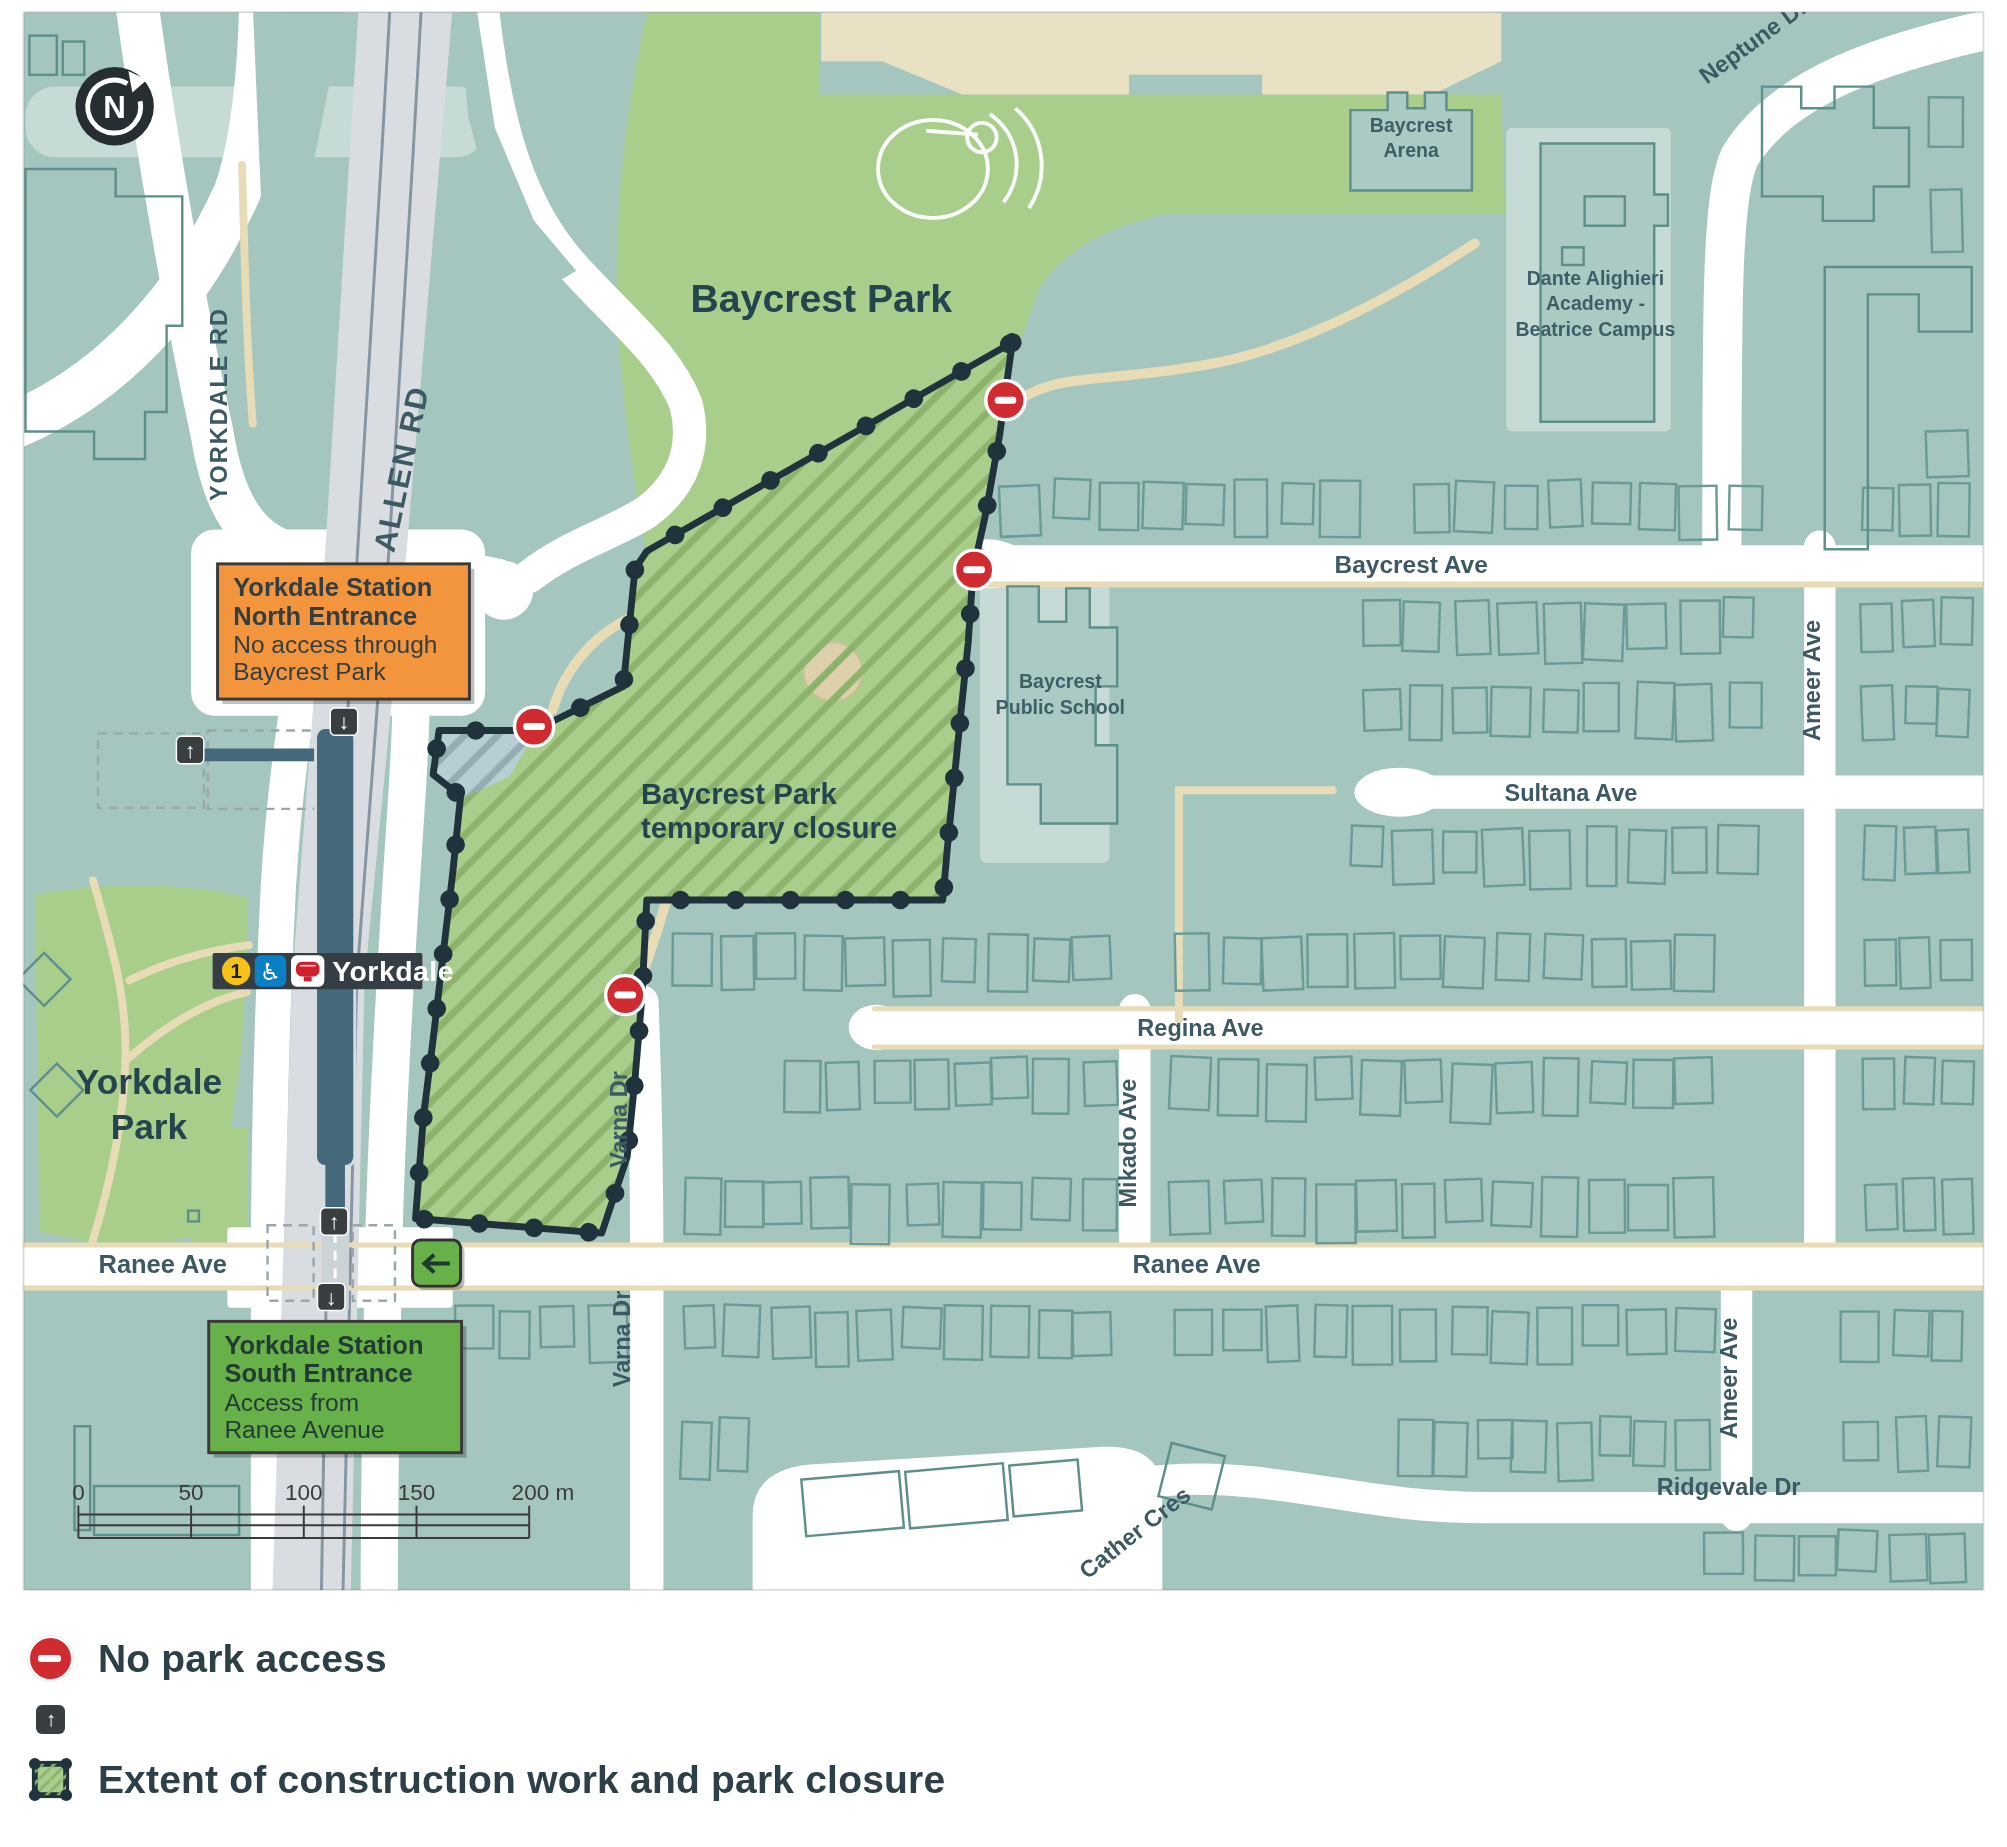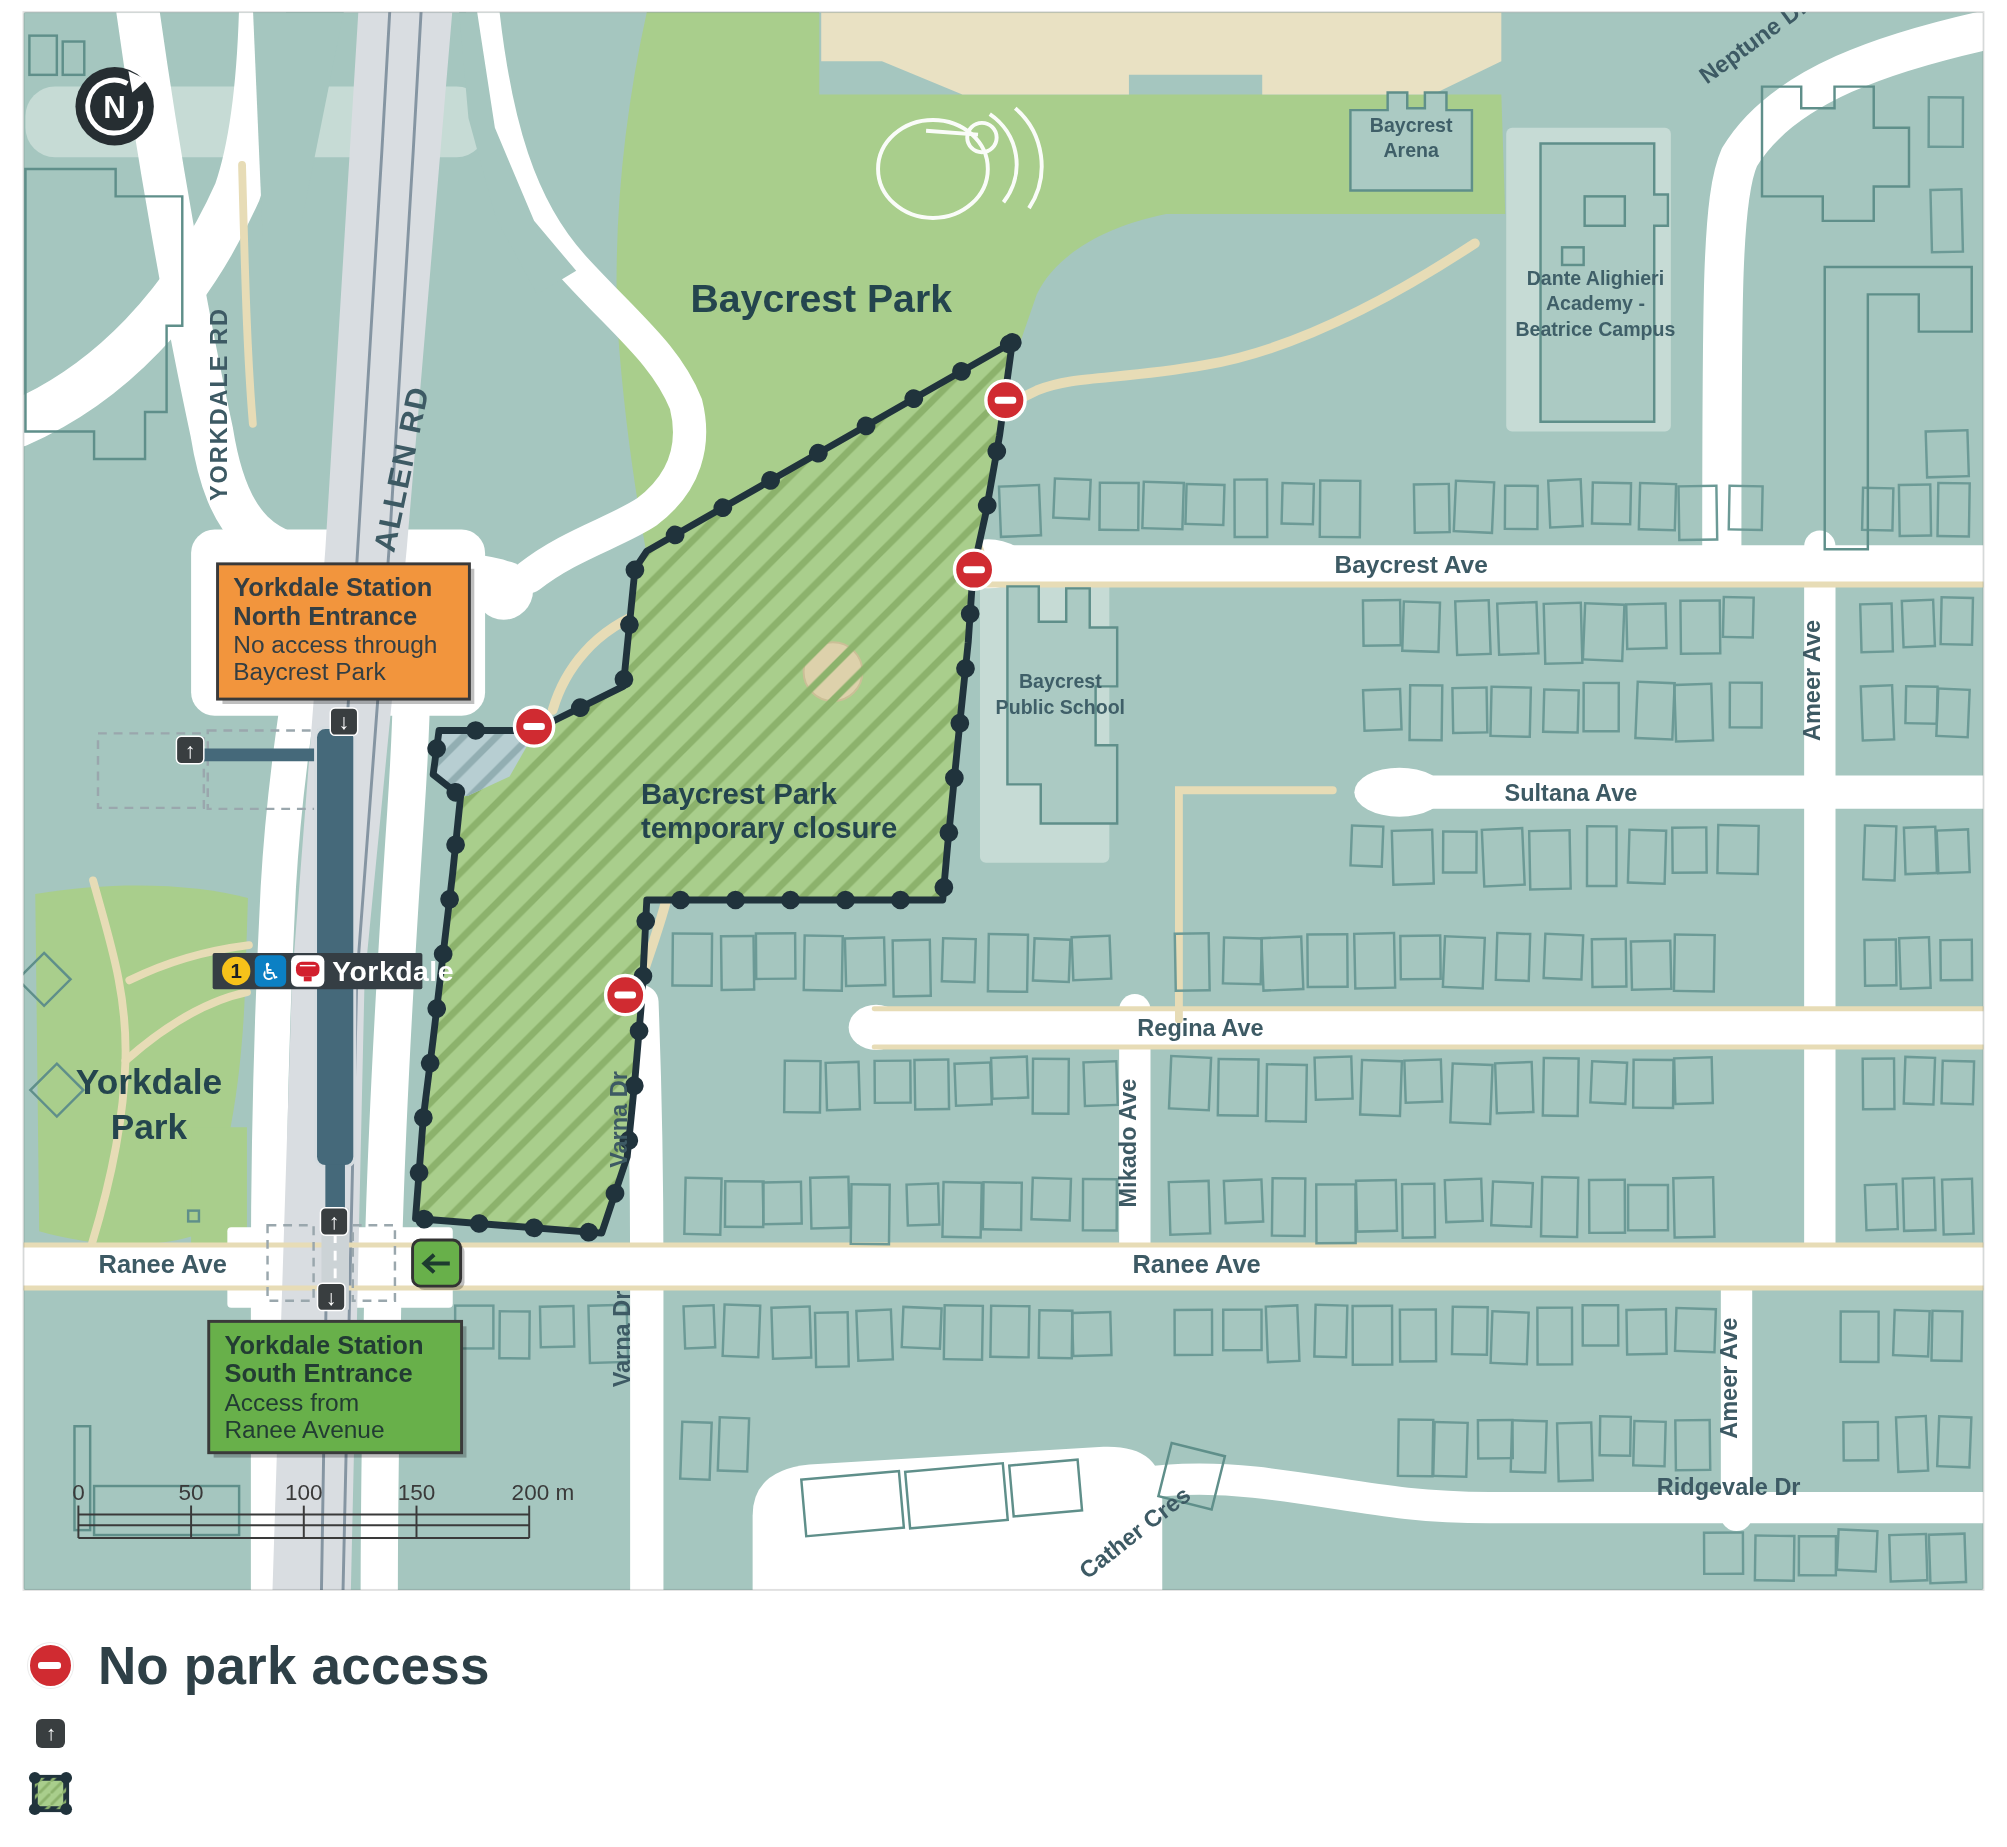--- a/index.html
+++ b/index.html
@@ -2,21 +2,21 @@
 <html><head>
 <meta charset="utf-8">
 <style>
   html,body{margin:0;padding:0;background:#fff;}
   body{width:2007px;height:1848px;position:relative;font-family:"Liberation Sans",sans-serif;overflow:hidden;}
   #map-stage{position:absolute;left:0;top:0;width:2007px;height:1848px;}
   svg text{user-select:none;}
   .legend{position:absolute;left:27.4px;top:1635px;display:flex;flex-direction:column;gap:13.7px;}
   .legend-row{display:flex;align-items:center;gap:23.5px;}
   .legend-icon{width:47px;height:47px;display:flex;align-items:center;justify-content:center;flex:0 0 47px;}
-  .legend-label{font-size:53px;font-weight:600;color:#2e4047;letter-spacing:0.2px;}
+  .legend-label{font-size:39px;font-weight:600;color:#2e4047;letter-spacing:0.2px;}
   .noentry-badge{width:41px;height:41px;border-radius:50%;background:#d02b31;border:2.9px solid #fff;box-shadow:0 0 0 1px rgba(0,0,0,.08);position:relative;}
   .noentry-badge::after{content:"";position:absolute;left:7.8px;top:16.7px;width:22.5px;height:6.9px;border-radius:2.9px;background:#fff;}
   .entrance-badge{width:29px;height:29px;border-radius:5.9px;background:#393e40;color:#fff;font-size:20.6px;font-weight:700;display:flex;align-items:center;justify-content:center;}
 </style>
 </head>
 <body>
 
 <div id="map-stage"><svg width="2007" height="1848" viewBox="0 0 2048 1885">
       <defs>
         <pattern id="hatchG" width="34" height="34" patternUnits="userSpaceOnUse">
@@ -462,15 +462,16 @@
             </pattern>
           </defs>
         <rect x="8" y="8" width="32" height="32" fill="#a9ce8c" stroke="#20333c" stroke-width="6"></rect>
         <rect x="8" y="8" width="32" height="32" fill="url(#lh)"></rect>
         <circle cx="8" cy="8" r="6" fill="#20333c"></circle>
           <circle cx="40" cy="8" r="6" fill="#20333c"></circle>
         <circle cx="8" cy="40" r="6" fill="#20333c"></circle>
           <circle cx="40" cy="40" r="6" fill="#20333c"></circle>
       </svg>
     </span>
+    <span class="legend-label">Extent of construction work and park closure</span>
   </div>
 </div>
 
 
 </body></html>

